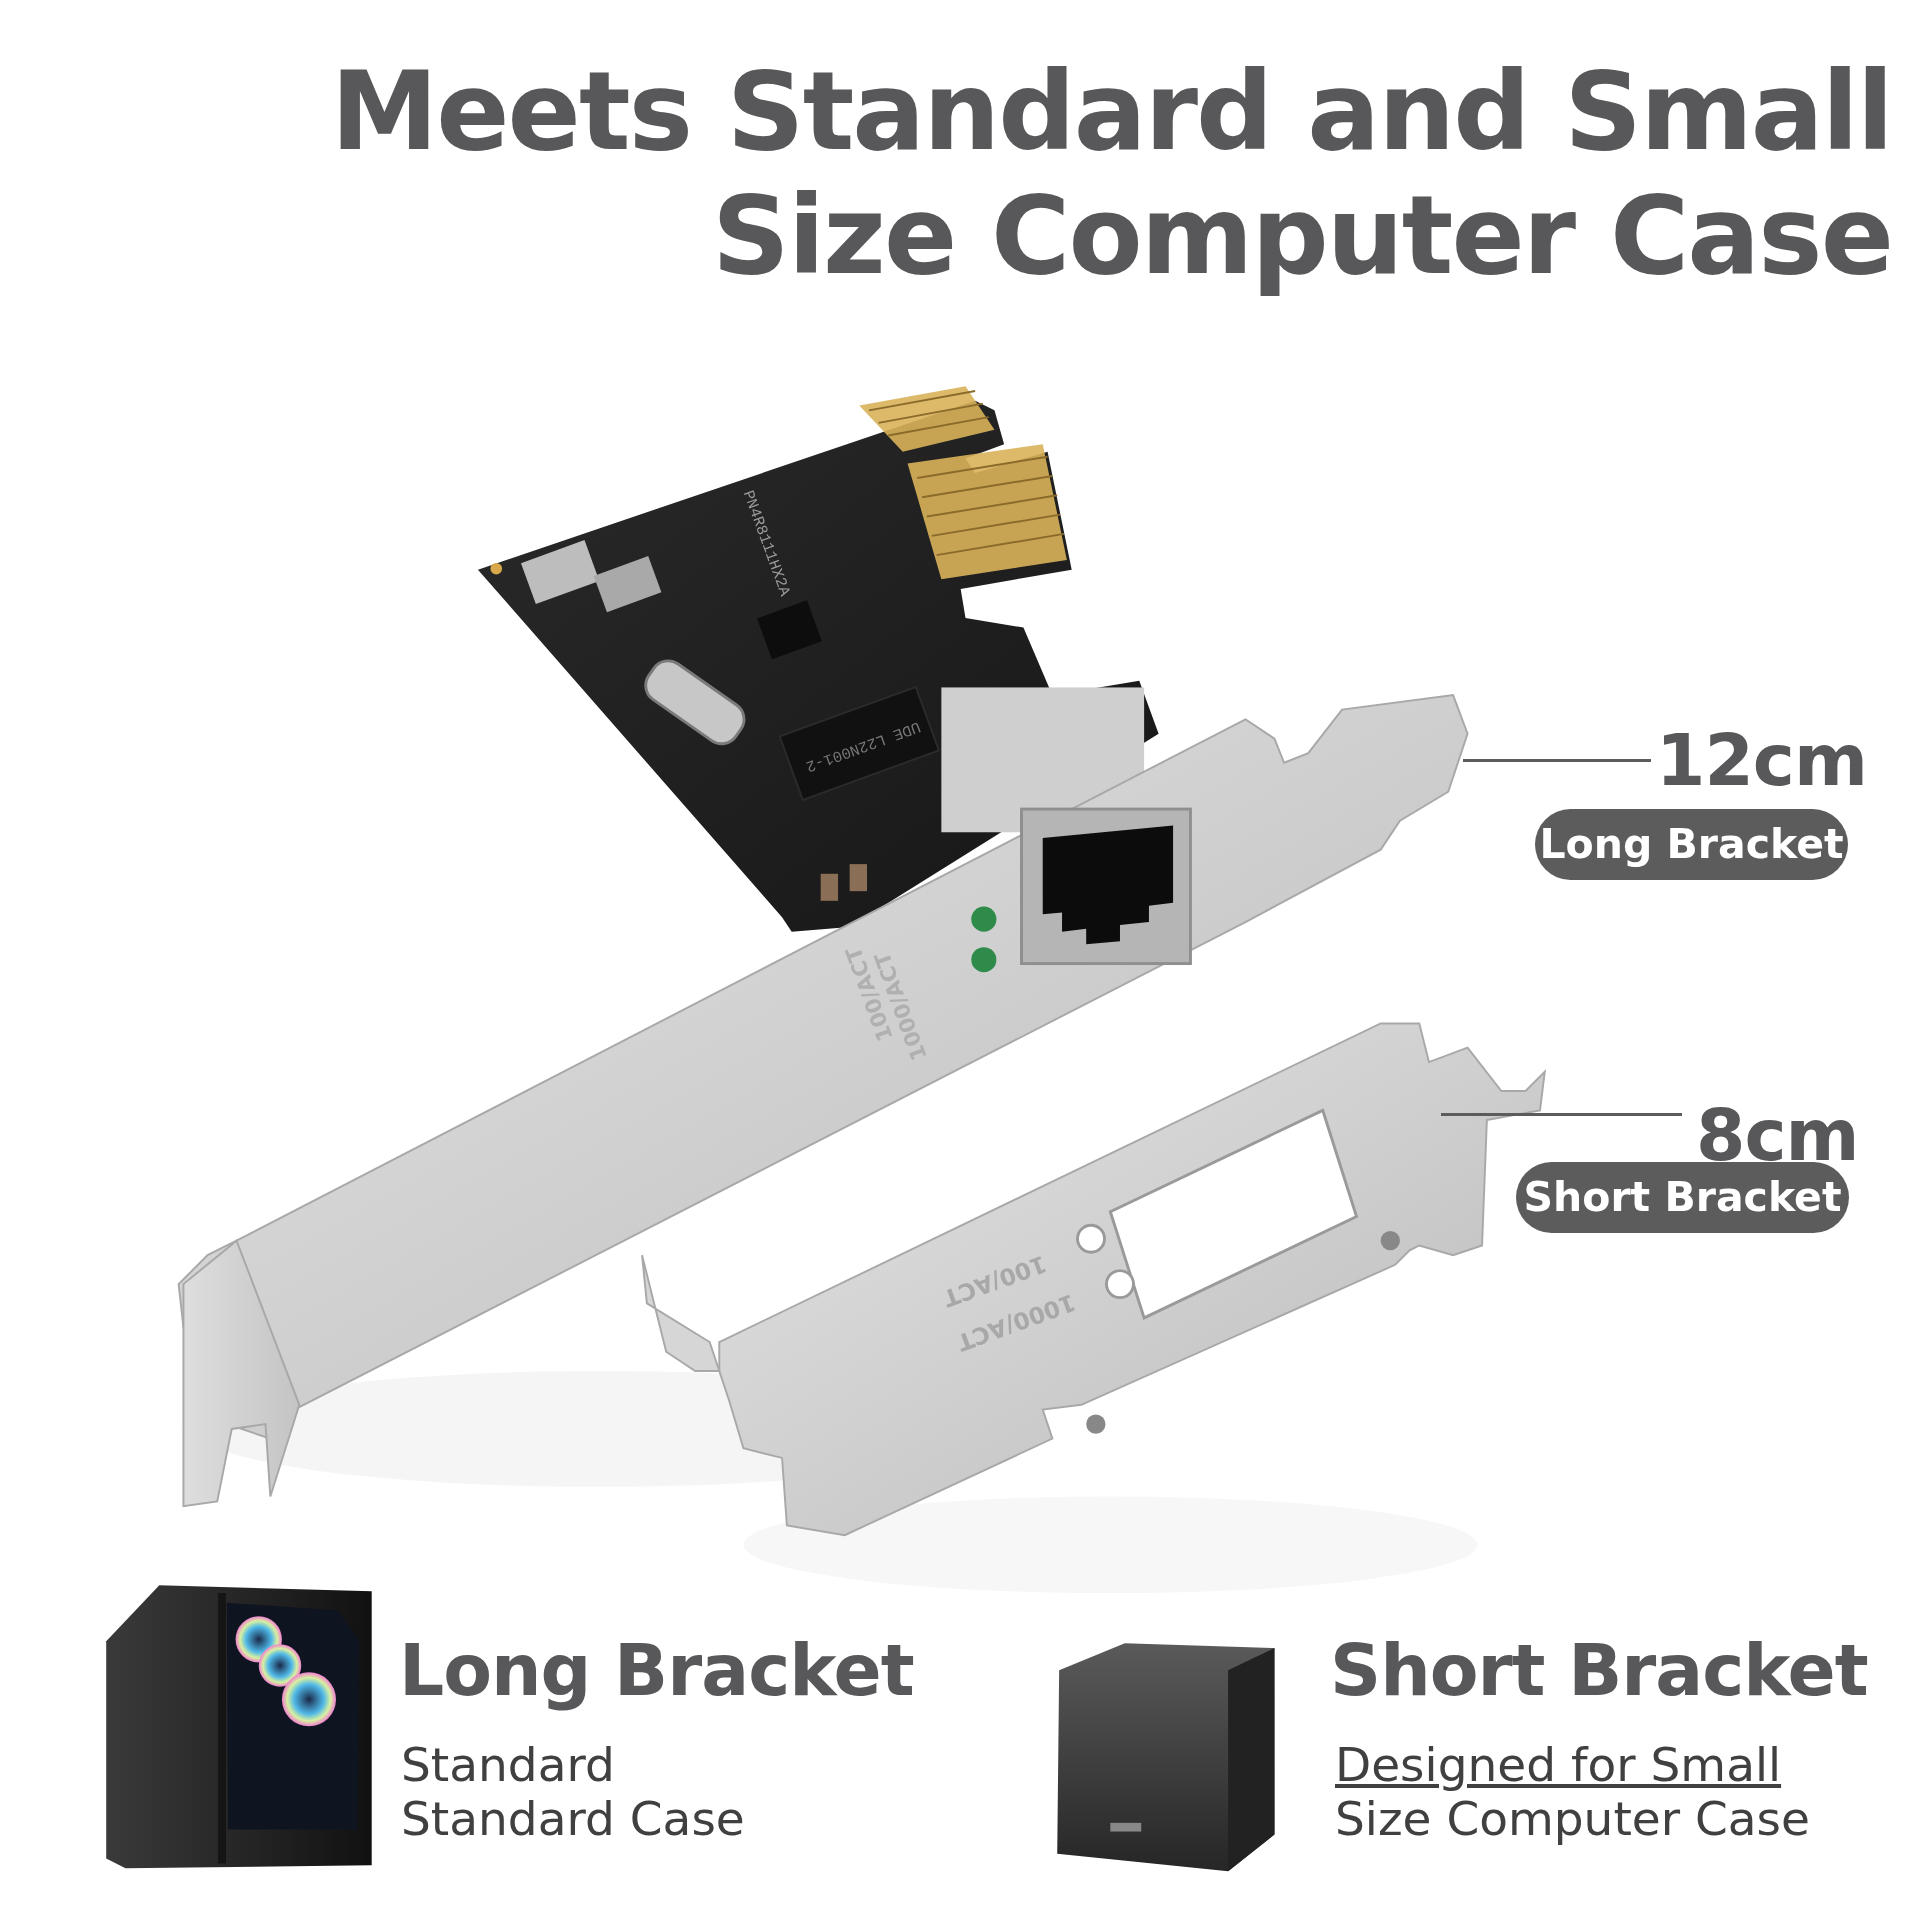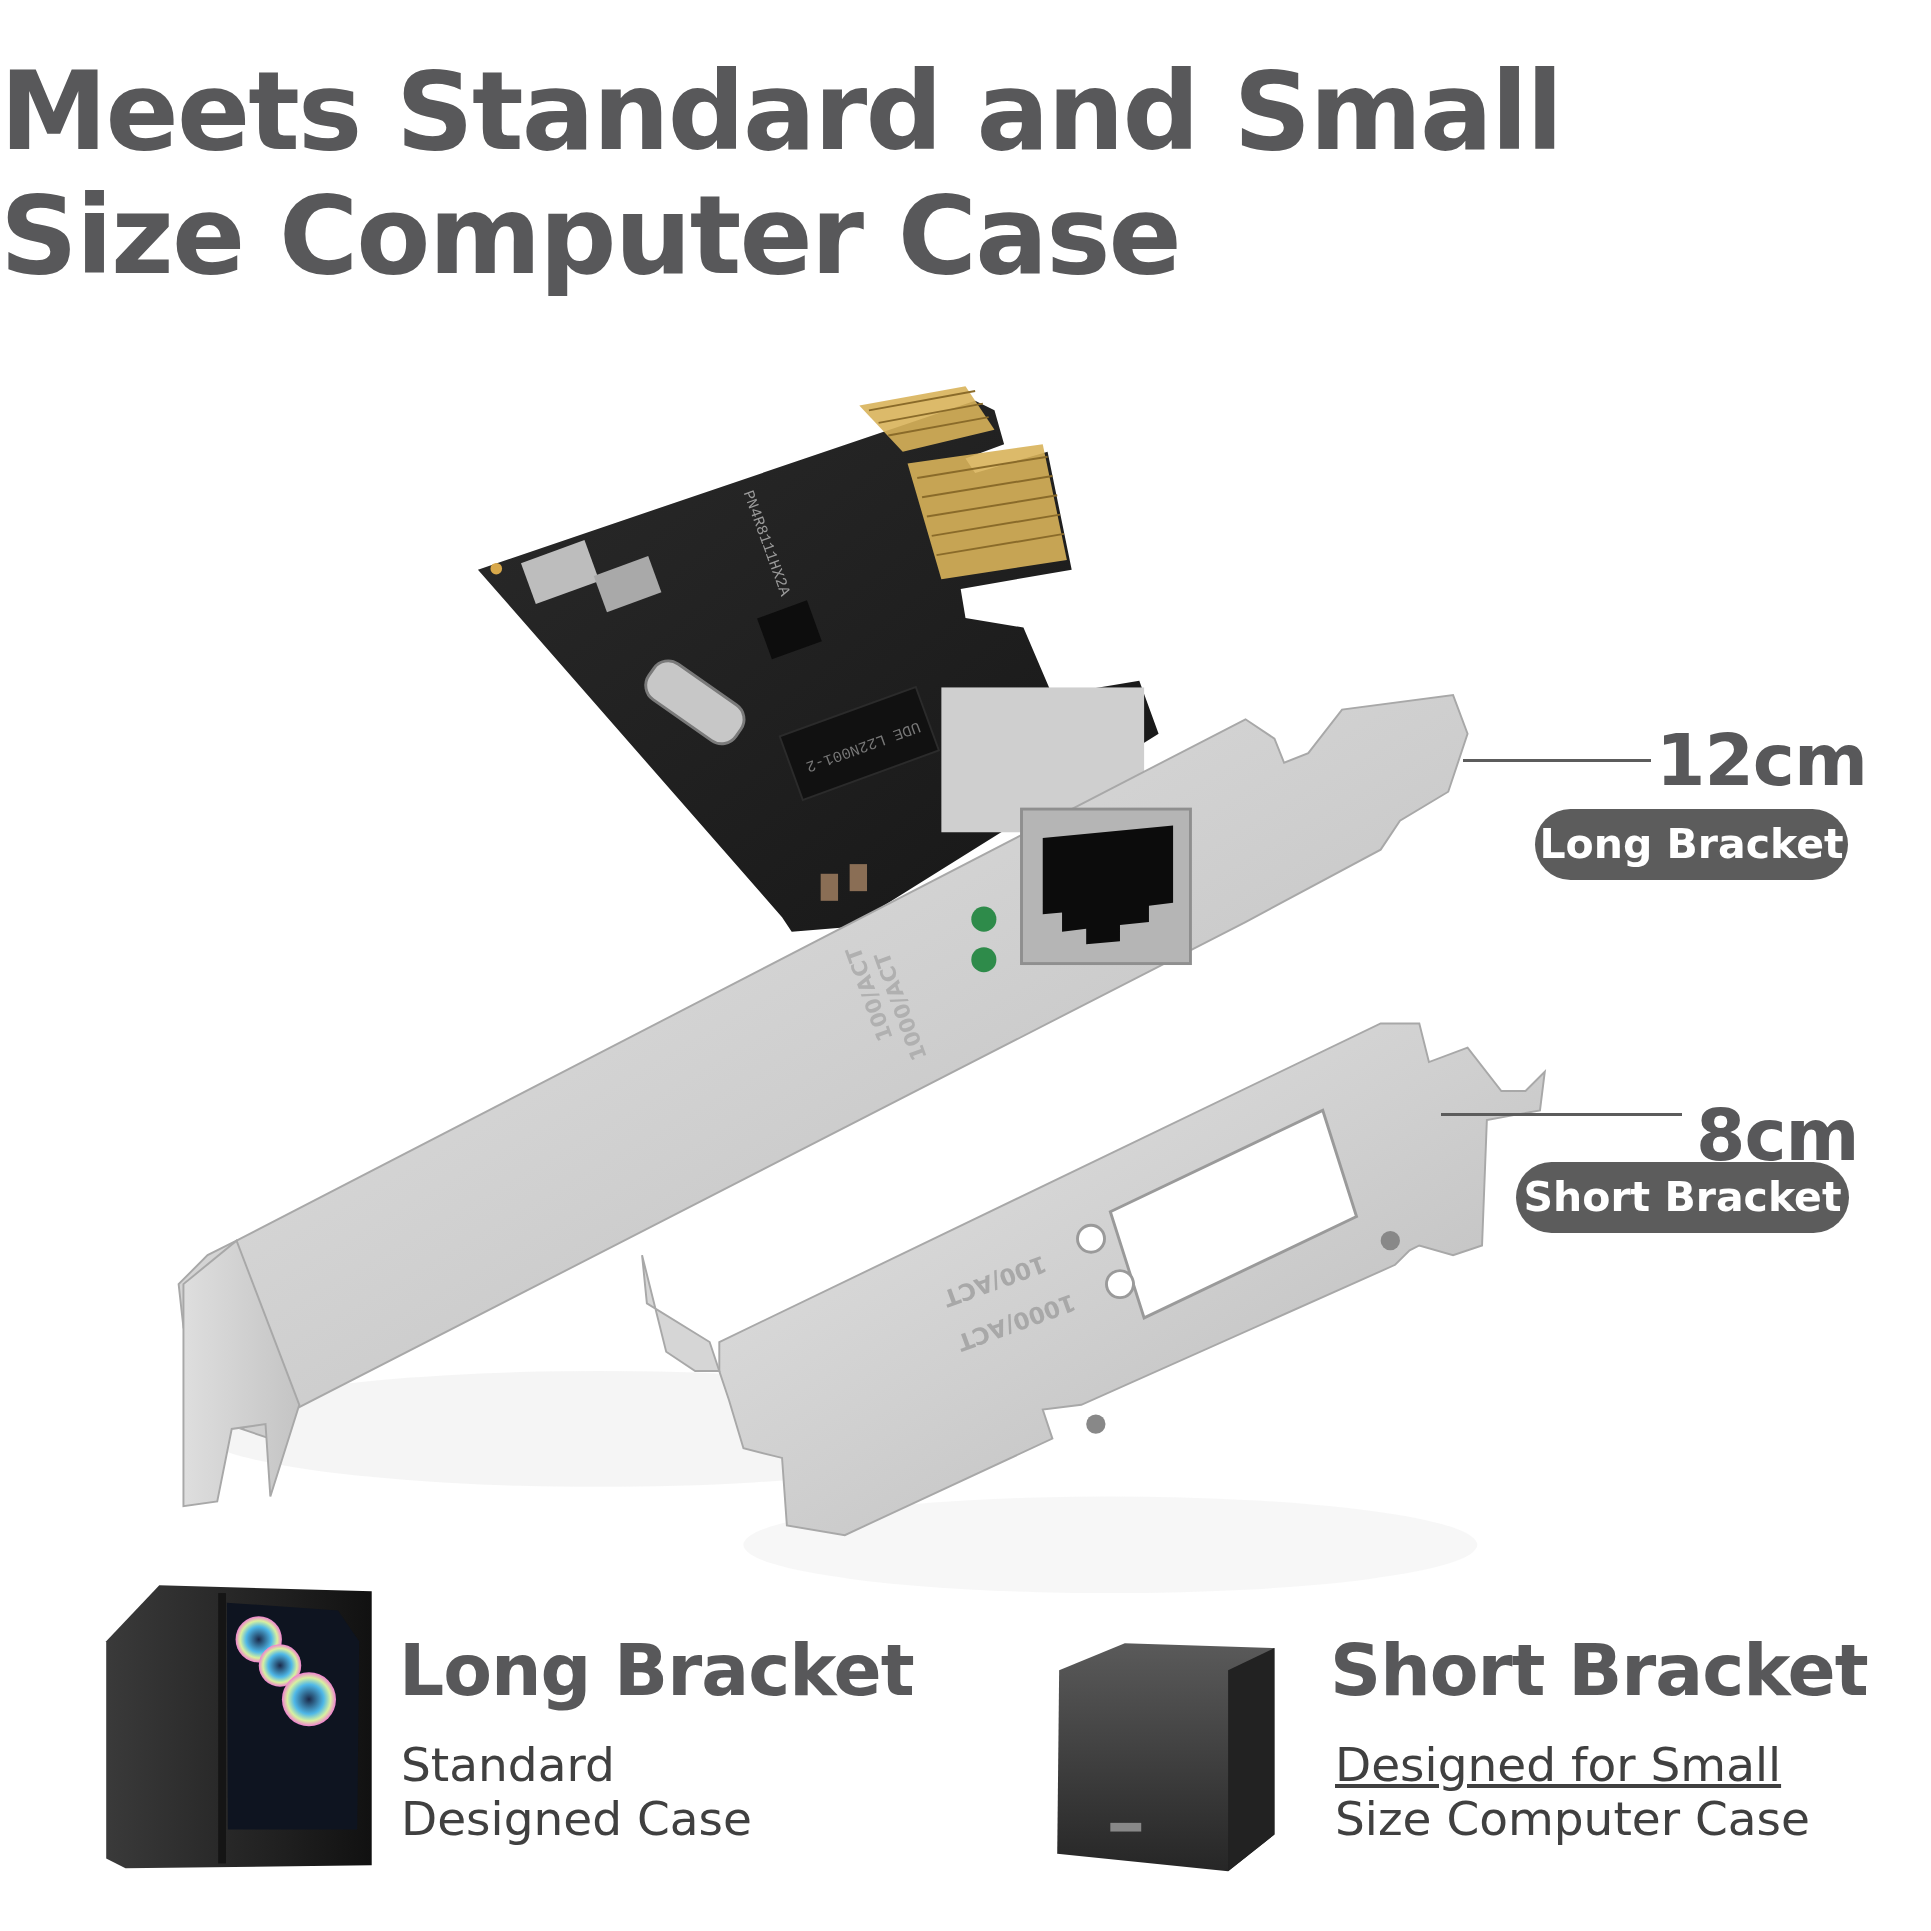--- a/index.html
+++ b/index.html
@@ -1,17 +1,17 @@
 <!DOCTYPE html>
 <html><head>
 <meta charset="utf-8">
 <style>
   html, body { margin: 0; padding: 0; background: #ffffff; }
   body { width: 1931px; height: 1931px; position: relative; overflow: hidden; font-family: "DejaVu Sans", "Liberation Sans", sans-serif; color: #58585a; }
-  .title { position: absolute; left: 0; width: 1892px; top: 50px; text-align: left; font-weight: bold; font-size: 108px; line-height: 124px; letter-spacing: -1.9px; color: #58585a; }
+  .title { position: absolute; left: 0; width: 1892px; top: 50px; text-align: right; font-weight: bold; font-size: 108px; line-height: 124px; letter-spacing: -1.9px; color: #58585a; }
   .title span { display: block; }
   .illus { position: absolute; left: 0; top: 0; width: 1931px; height: 1931px; }
   .dim { position: absolute; font-weight: bold; color: #58585a; font-size: 71px; line-height: 77px; letter-spacing: -1px; text-align: center; }
   .pill { position: absolute; background: #5c5c5c; color: #ffffff; border-radius: 39px; font-weight: bold; font-size: 41px; line-height: 71px; height: 71px; text-align: center; }
   .leader { position: absolute; height: 2.9px; background: #5c5c5c; }
   .case-heading { position: absolute; font-weight: bold; font-size: 71px; line-height: 77px; color: #58585a; letter-spacing: -1px; white-space: nowrap; }
   .case-sub { position: absolute; font-size: 47px; line-height: 54px; color: #404040; white-space: nowrap; }
 </style>
 </head>
 <body>
@@ -139,18 +139,18 @@
 <div class="leader" style="left:1463px; top:759px; width:188px;"></div>
 <div class="dim" style="left:1656px; top:722px;">12cm</div>
 <div class="pill" style="left:1535px; top:809px; width:313px;">Long Bracket</div>
 
 <div class="leader" style="left:1441px; top:1113px; width:241px;"></div>
 <div class="dim" style="left:1696px; top:1078px;margin-top:19px;">8cm</div>
 <div class="pill" style="left:1516px; top:1162px; width:333px;">Short Bracket</div>
 
 <div class="case-heading" style="left:399px; top:1632px;">Long Bracket</div>
 <div class="case-sub" style="left:401px; top:1738px;">Standard</div>
-<div class="case-sub" style="left:401px; top:1792px;">Designed Case</div>
+<div class="case-sub" style="left:401px; top:1792px;">Standard Case</div>
 
 <div class="case-heading" style="left:1330px; top:1632px;">Short Bracket</div>
 <div class="case-sub" style="left:1335px; top:1738px;text-decoration:underline;">Designed for Small</div>
 <div class="case-sub" style="left:1335px; top:1792px;">Size Computer Case</div>
 
 
 </body></html>

